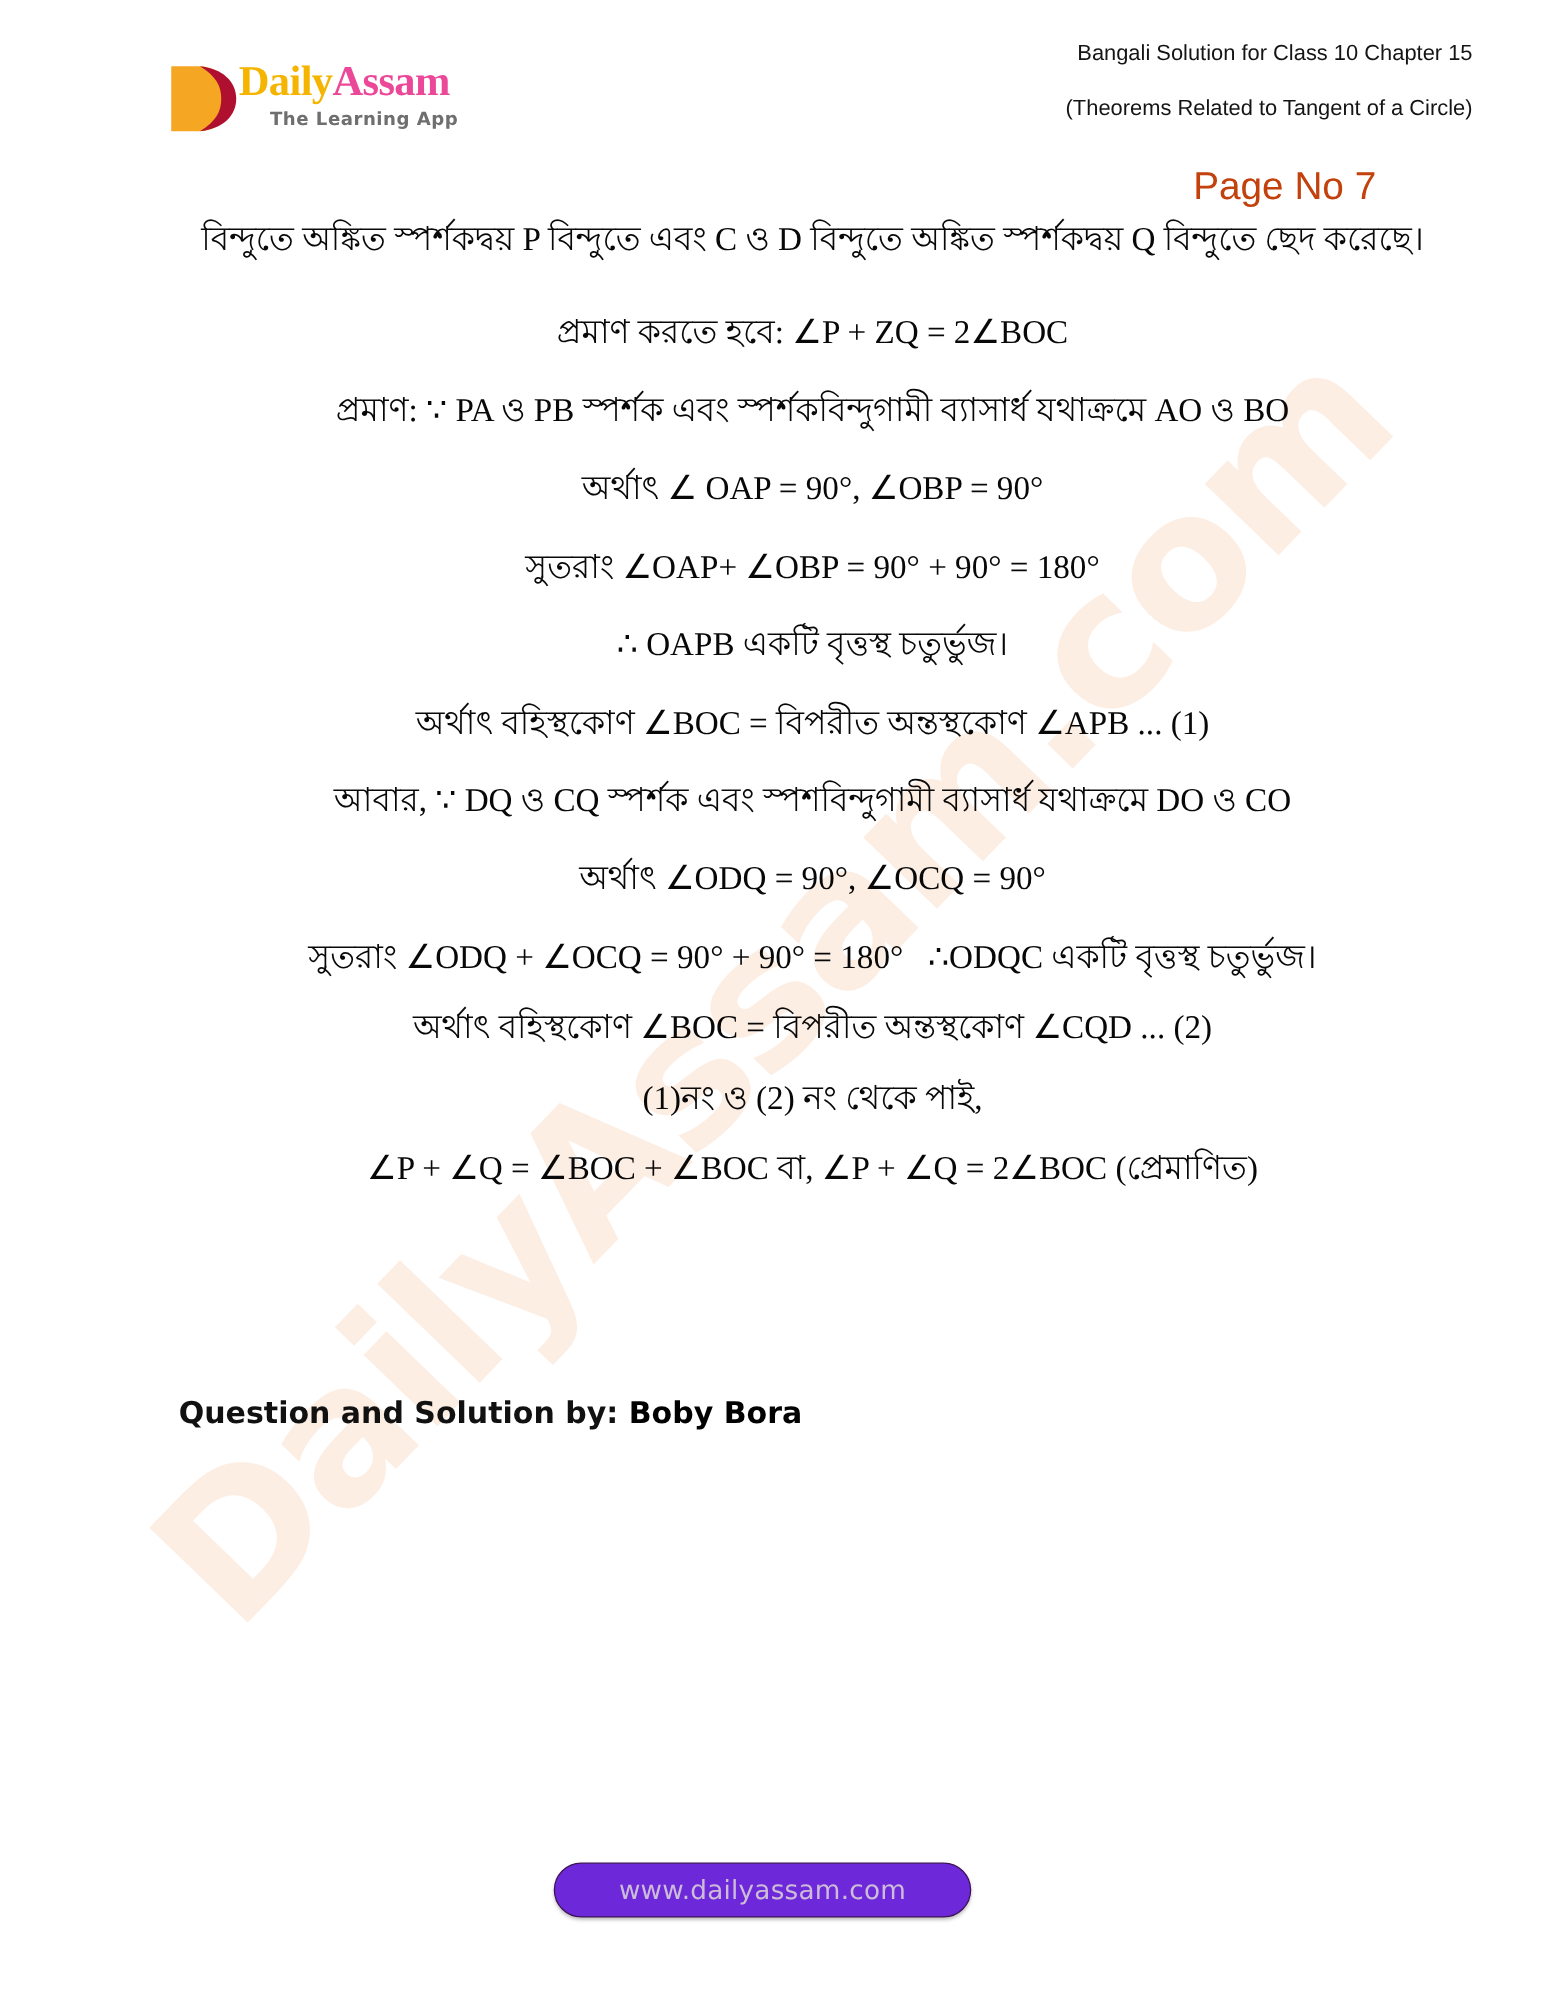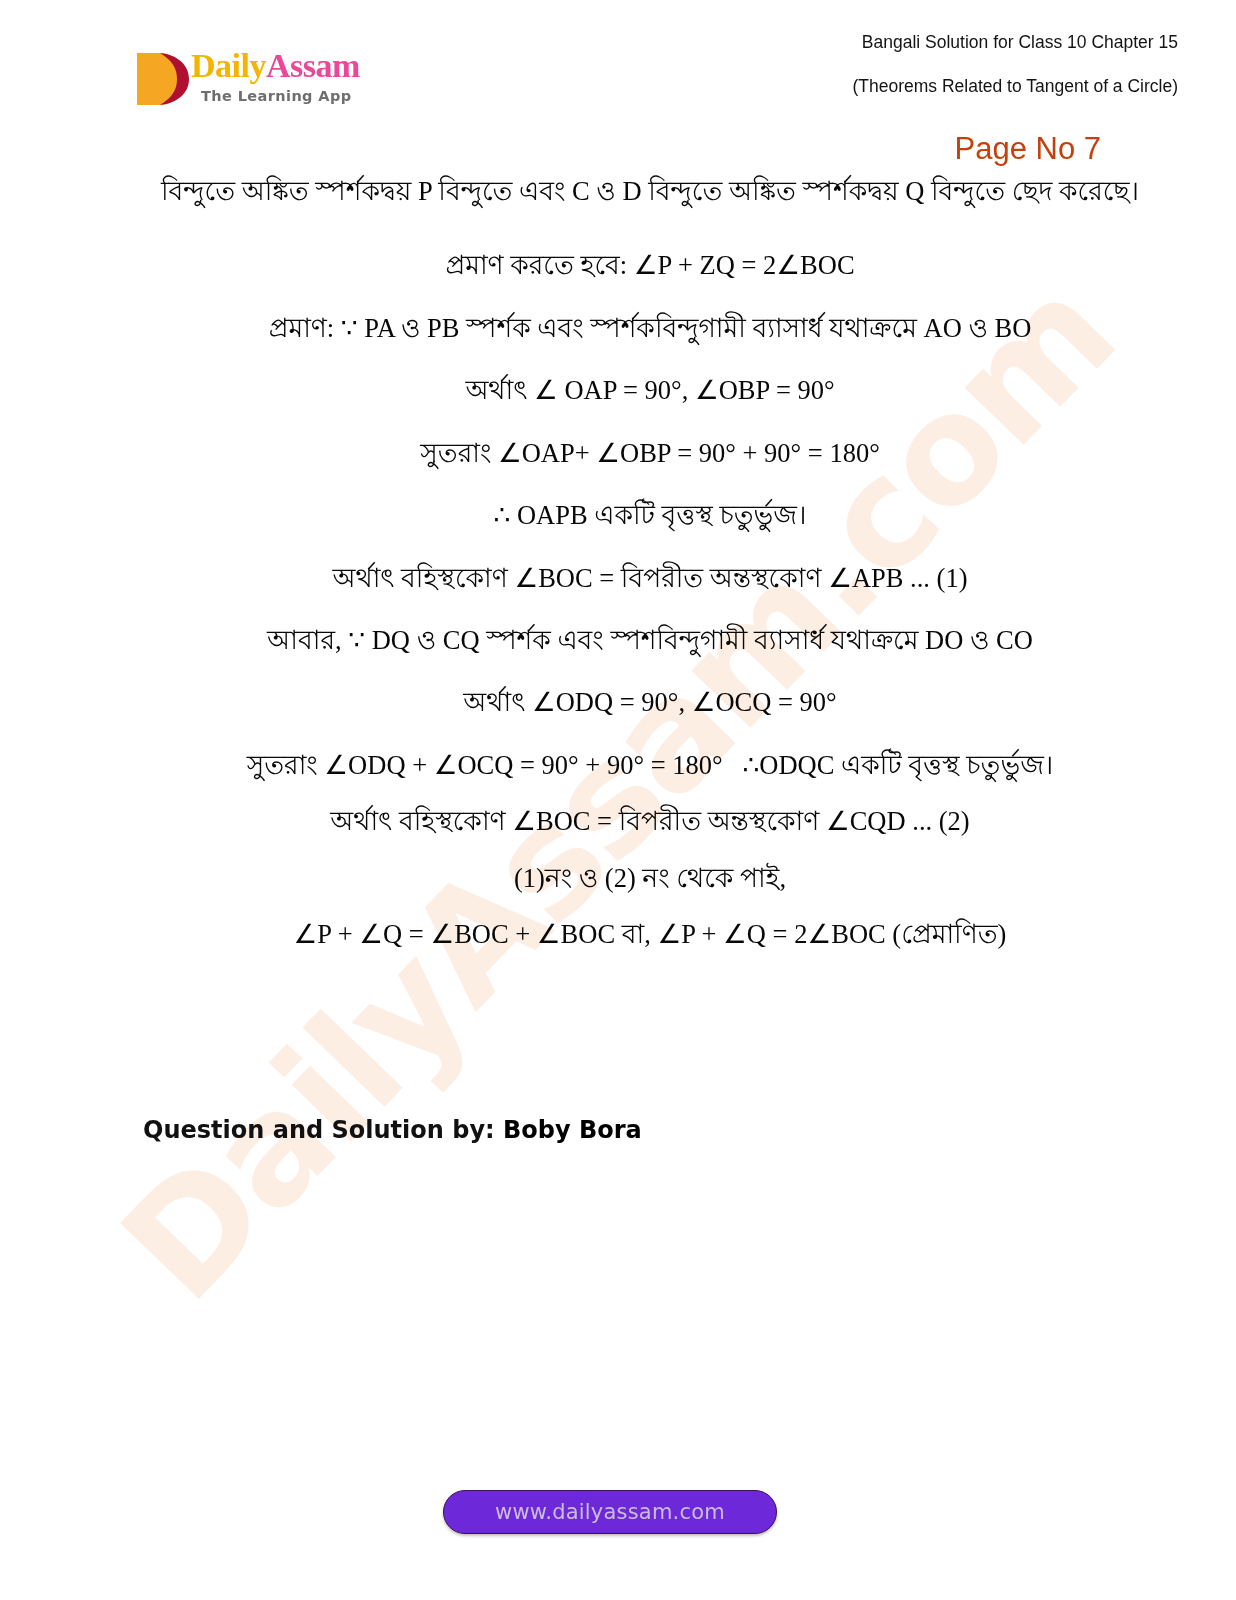--- a/index.html
+++ b/index.html
@@ -74,21 +74,21 @@
   }
   .logo-daily { color: #f5b400; }
   .logo-assam { color: #ec4899; }
   .logo-tagline {
     font-family: "DejaVu Sans", sans-serif;
     font-weight: 700;
     font-size: 14.5px;
     color: #6f6f6f;
     letter-spacing: 0.4px;
     margin-top: 4px;
-    margin-left: 10px;
+    margin-left: 25px;
     white-space: nowrap;
   }
 
   .header-lines {
     position: absolute;
     right: 58px;
     top: 32px;
     text-align: right;
     font-family: Liberation Sans, sans-serif;
     font-size: 17.5px;

